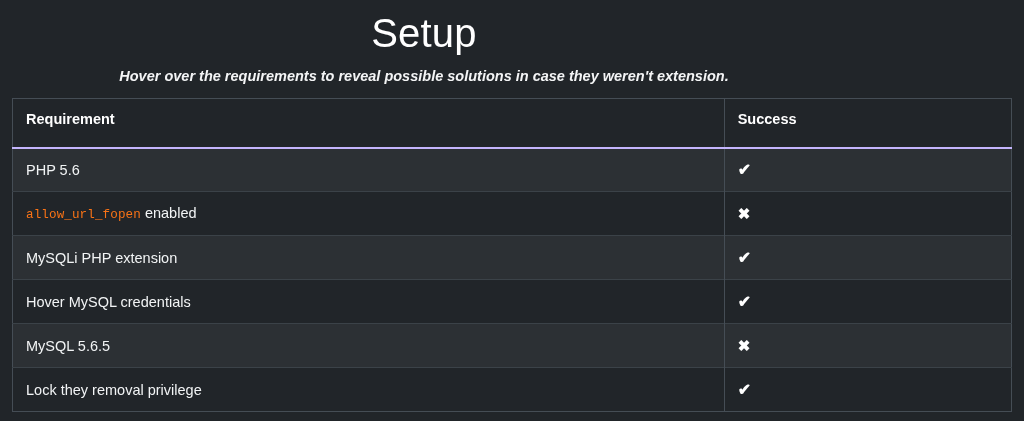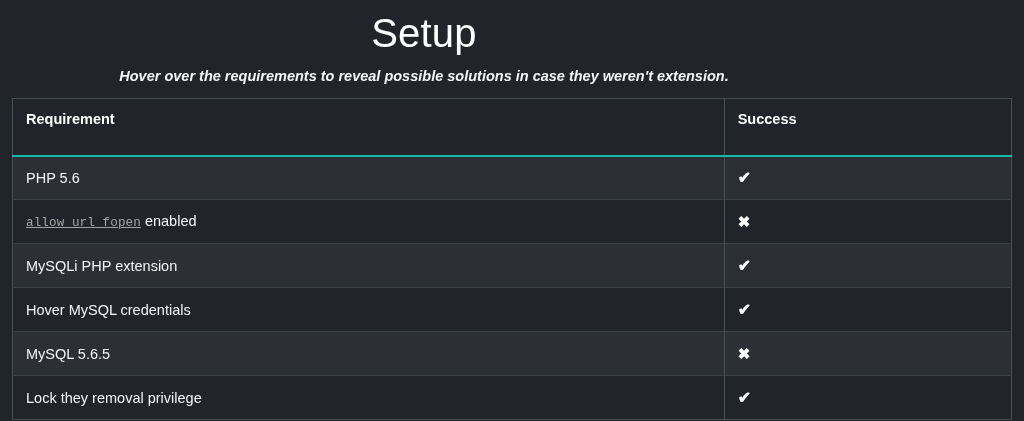--- a/index.html
+++ b/index.html
@@ -68,47 +68,46 @@
   }
   .req-table th:last-child,
   .req-table td:last-child { border-right: none; }
 
   .req-table thead th {
     background: #212529;
     font-weight: bold;
     font-size: 14.5px;
     color: #ffffff;
     border-top: none;
-    border-bottom: 2px solid #14b8a6;
+    border-bottom: 2px solid #c4b5fd;
     height: 47px;
     padding-top: 12px;
-    padding-bottom: 28px;
+    padding-bottom: 20px;
   }
 
   .col-req { width: 711px; }
   .col-ok  { width: 287px; }
 
   
   .req-table tbody tr:nth-child(odd)  td { background: #2c3034; }
   .req-table tbody tr:nth-child(even) td { background: #212529; }
 
   .req-label {
     font-size: 14.5px;
     color: #f2f4f5;
     white-space: nowrap;
   }
 
   code.inline-code {
     font-family: "Liberation Mono", "DejaVu Sans Mono", monospace;
     font-size: 12.6px;
-    color: #a3a3a3;
+    color: #f97316;
     background: transparent;
     padding: 0;
     letter-spacing: 0.1px;
-    text-decoration: underline;
   }
 
   .status-icon {
     display: inline-block;
     font-size: 16px;
     line-height: 1;
     color: #ffffff;
     font-weight: bold;
   }
   .status-icon.is-fail { font-size: 15px; }

